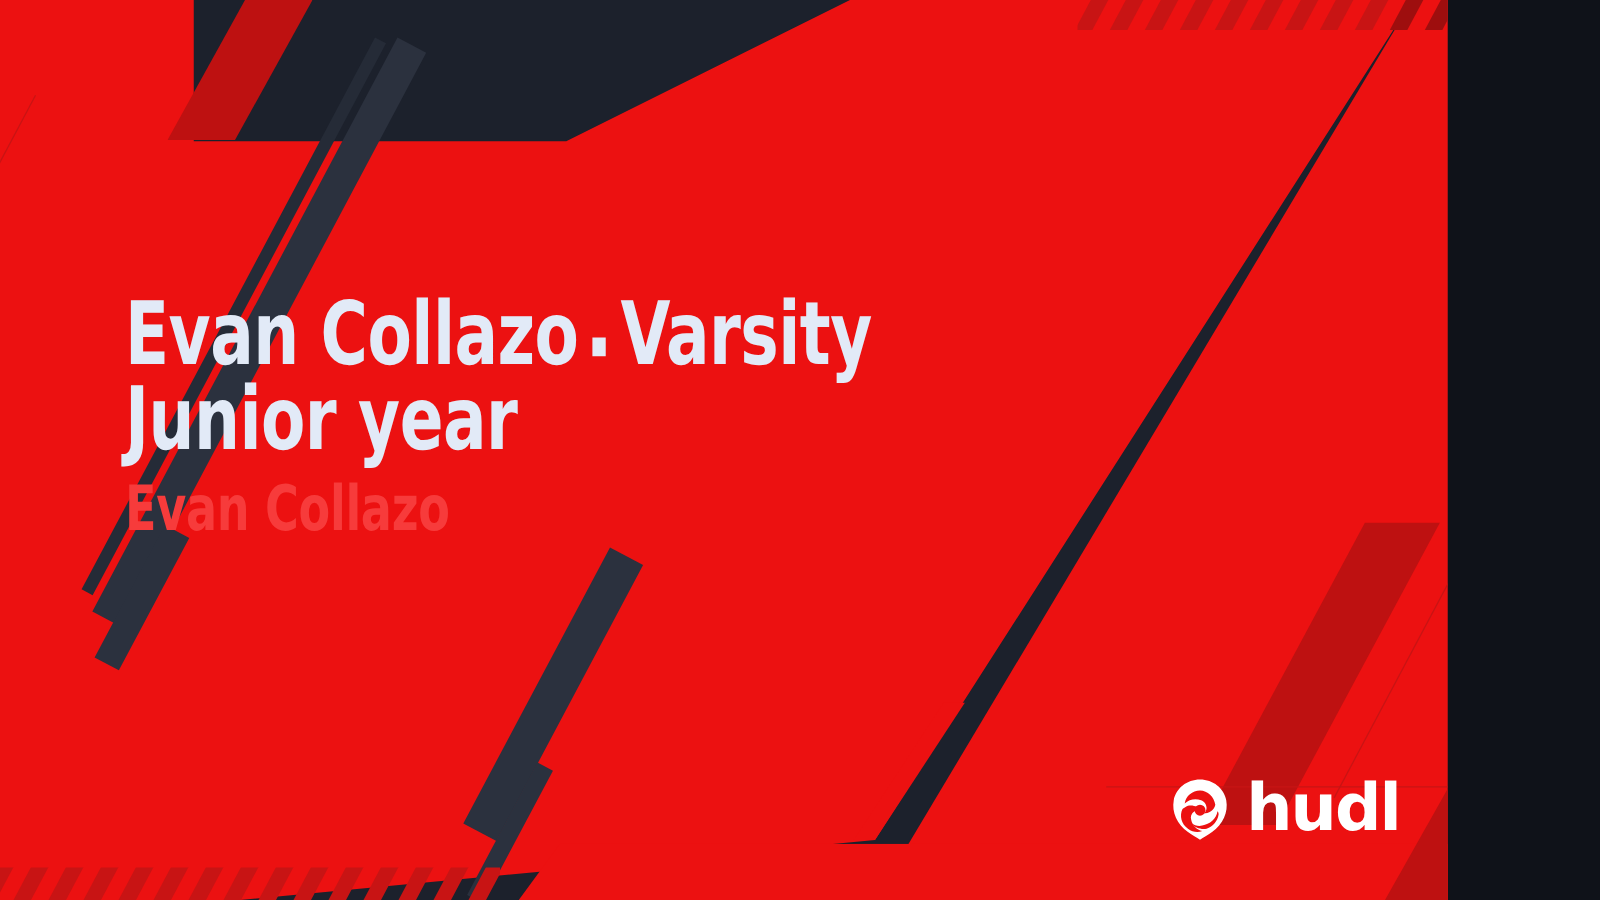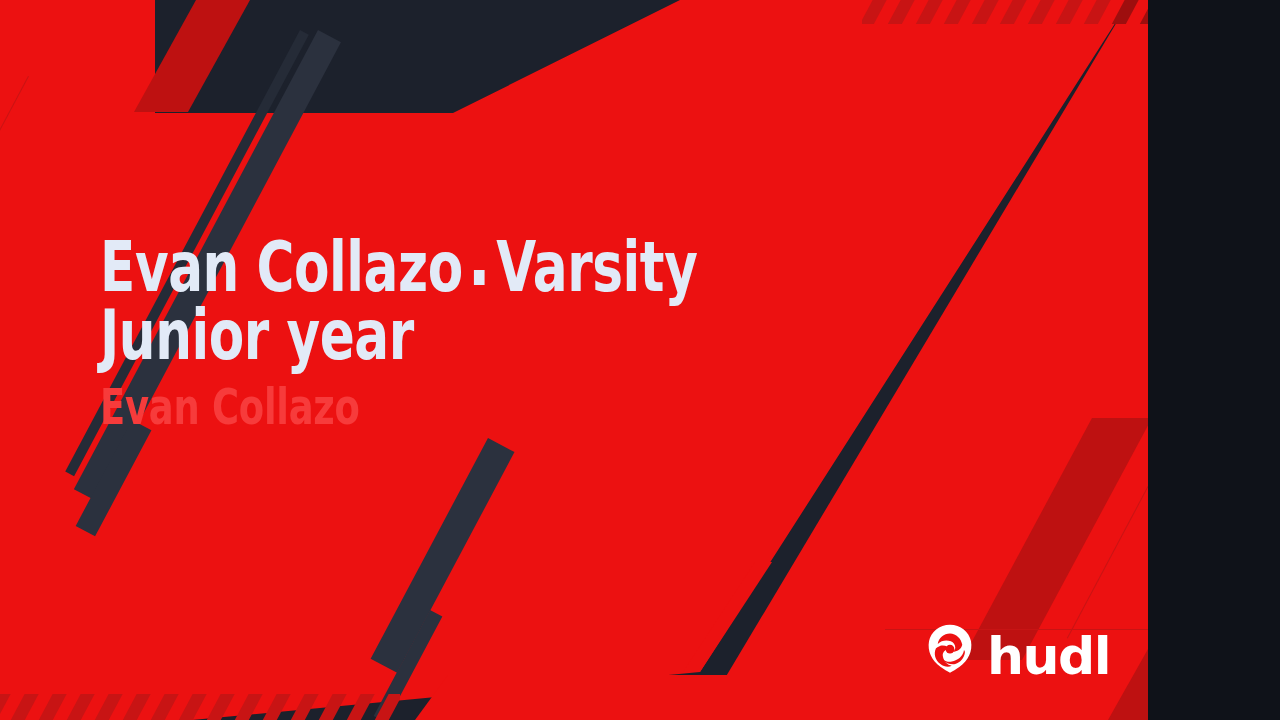--- a/index.html
+++ b/index.html
@@ -8,20 +8,21 @@
     padding: 0;
     background: #0f1219;
   }
   #stage {
     position: relative;
     width: 1148px;
     height: 720px;
     overflow: hidden;
     background: #EC1111;
     font-family: "Liberation Sans", sans-serif;
+    padding-left: 10px;
   }
 
   
   .layer {
     position: absolute;
     top: 0; left: 0;
     width: 1280px;
     height: 720px;
     pointer-events: none;
   }
@@ -97,21 +98,21 @@
     transform-origin: left center;
     letter-spacing: -0.3px;
   }
 
   
   .logo {
     position: absolute;
     right: 38px;
     bottom: 38px;
     display: flex;
-    align-items: flex-end;
+    align-items: flex-start;
     gap: 9px;
   }
   .logo-word {
     color: #FFFFFF;
     font-size: 52px;
     font-weight: 700;
     line-height: 1;
     letter-spacing: -1.5px;
     font-family: "DejaVu Sans", sans-serif;
   }

